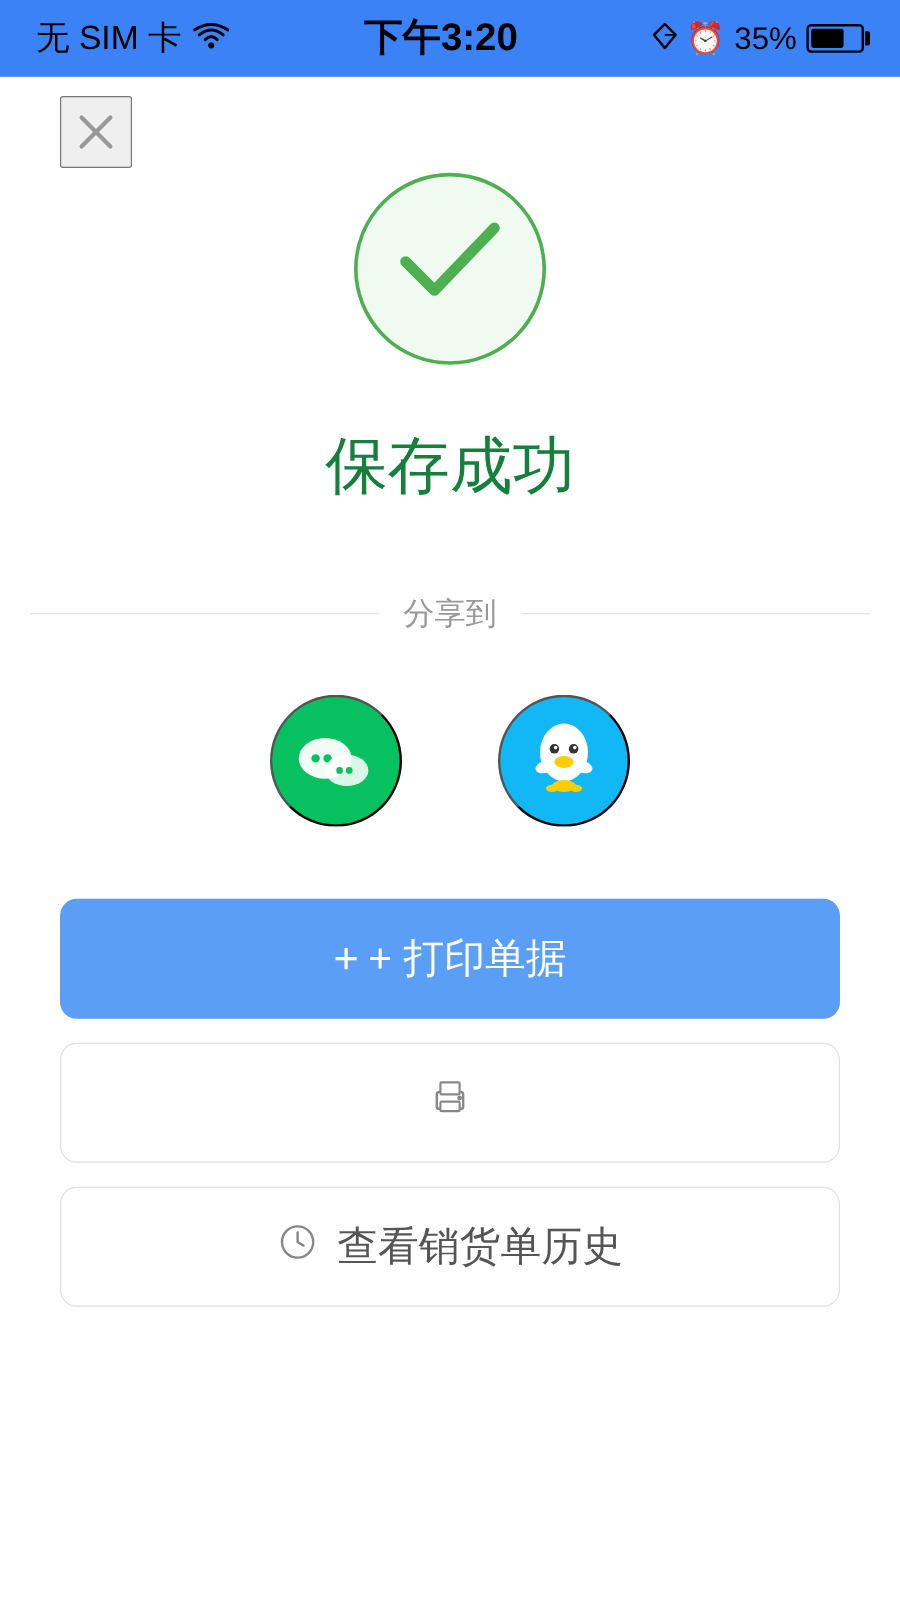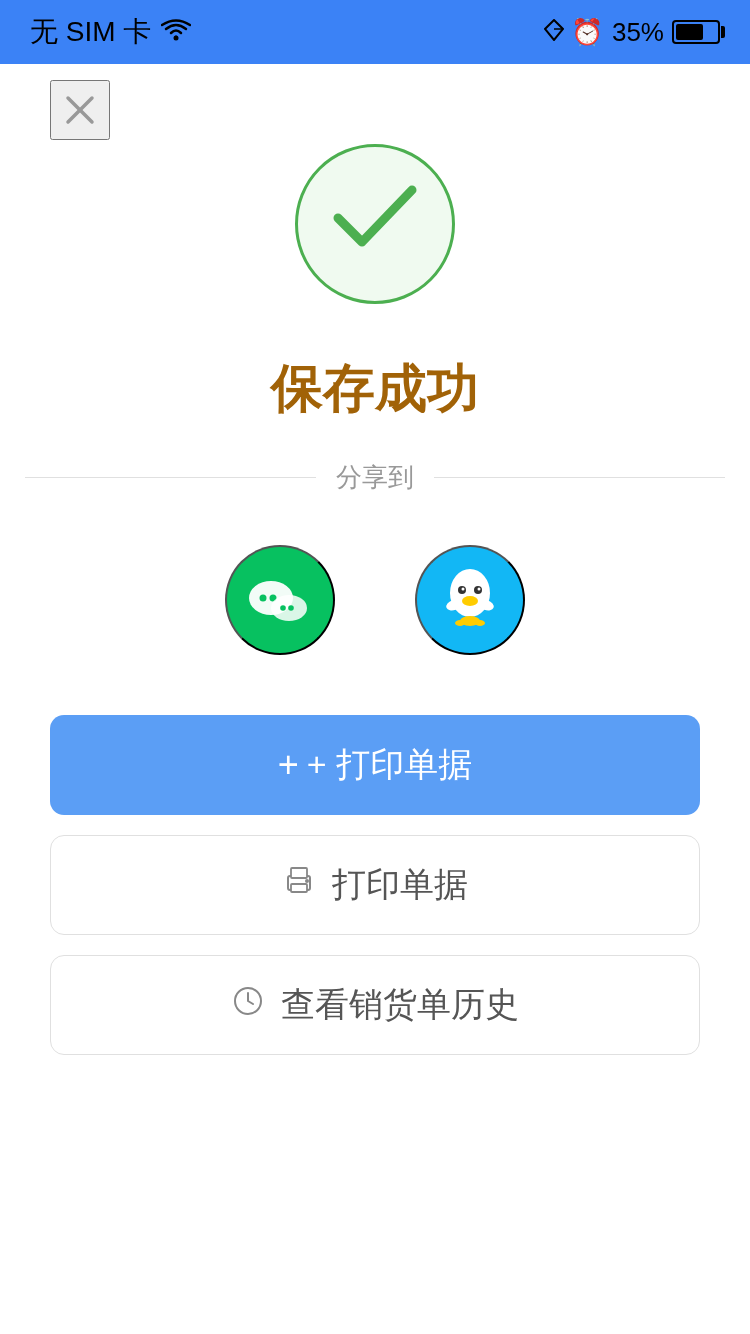--- a/index.html
+++ b/index.html
@@ -118,23 +118,23 @@
     }
 
     .checkmark {
       font-size: 80px;
       color: #4caf50;
       line-height: 1;
     }
 
     .success-title {
       font-size: 52px;
-      color: #a16207;
-      font-weight: 700;
-      margin-bottom: 36px;
+      color: #15803d;
+      font-weight: 400;
+      margin-bottom: 70px;
     }
 
     
     .share-section {
       width: 100%;
       padding: 0 25px;
       margin-bottom: 60px;
     }
 
     .share-divider-row {
@@ -228,20 +228,21 @@
     <span>
       <svg width="30" height="22" viewBox="0 0 30 22" fill="none">
         <path d="M15 18 L15 18" stroke="#000" stroke-width="3" stroke-linecap="round"></path>
         <path d="M10 14 Q15 9 20 14" stroke="#000" stroke-width="2.5" stroke-linecap="round" fill="none"></path>
         <path d="M5 10 Q15 2 25 10" stroke="#000" stroke-width="2.5" stroke-linecap="round" fill="none"></path>
         <path d="M1 6 Q15 -3 29 6" stroke="#000" stroke-width="2.5" stroke-linecap="round" fill="none"></path>
         <circle cx="15" cy="19" r="2.5" fill="#000"></circle>
       </svg>
     </span>
   </div>
+  <div class="status-center">下午3:20</div>
   <div class="status-right">
     <span>
       <svg width="20" height="22" viewBox="0 0 20 22" fill="none">
         <path d="M10 1 L19 10 L10 21 L1 10 Z" stroke="#000" stroke-width="2" fill="none"></path>
         <path d="M10 10 L19 10" stroke="#000" stroke-width="1.5"></path>
       </svg>
     </span>
     <span>⏰</span>
     <span>35%</span>
     <div class="battery-bar">
@@ -316,21 +317,20 @@
 
   <button class="btn-secondary">
     <span>
       <svg width="34" height="32" viewBox="0 0 34 32" fill="none">
         <rect x="6" y="11" width="22" height="14" rx="2" stroke="#888" stroke-width="2" fill="none"></rect>
         <rect x="9" y="19" width="16" height="8" rx="1" stroke="#888" stroke-width="1.8" fill="white"></rect>
         <rect x="9" y="3" width="16" height="10" rx="1" stroke="#888" stroke-width="1.8" fill="white"></rect>
         <circle cx="25" cy="16" r="2" fill="#888"></circle>
       </svg>
     </span>
-    <span>打印单据</span>
   </button>
 
   <button class="btn-secondary">
     <span>
       <svg width="34" height="34" viewBox="0 0 34 34" fill="none">
         <circle cx="17" cy="17" r="13" stroke="#888" stroke-width="2" fill="none"></circle>
         <path d="M17 9 L17 17 L22 20" stroke="#888" stroke-width="2" stroke-linecap="round" stroke-linejoin="round"></path>
       </svg>
     </span>
     <span>查看销货单历史</span>

